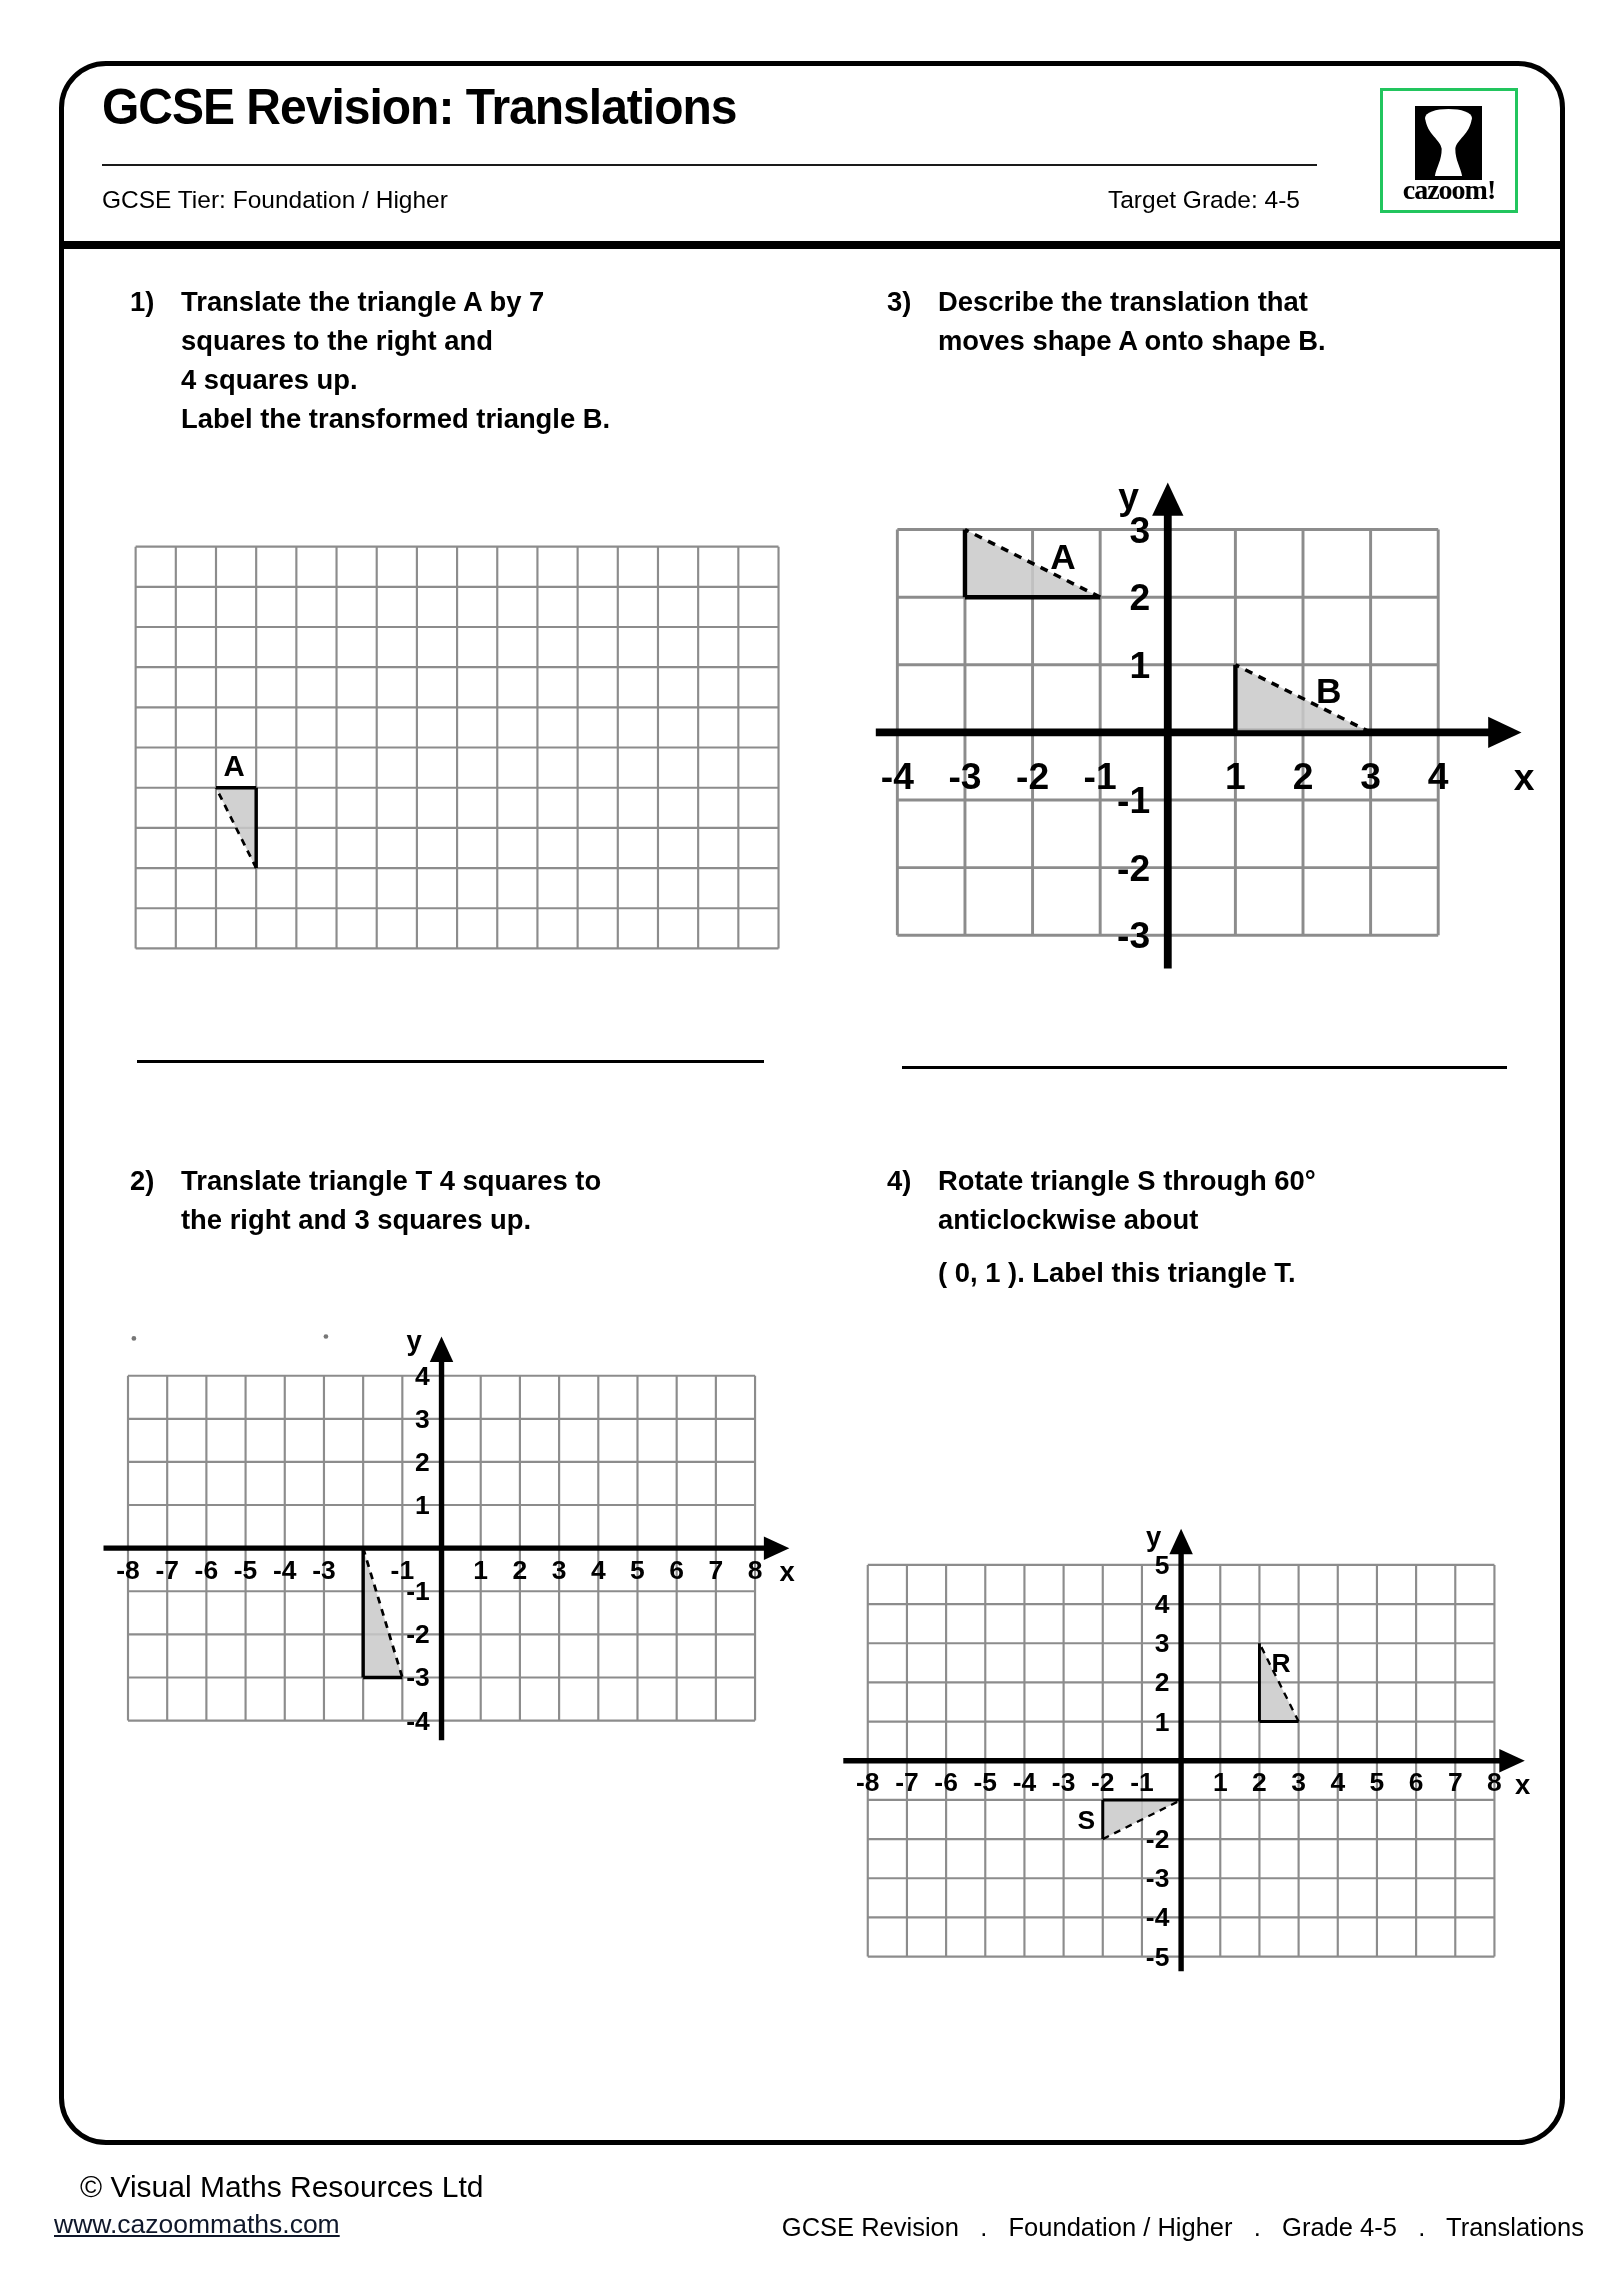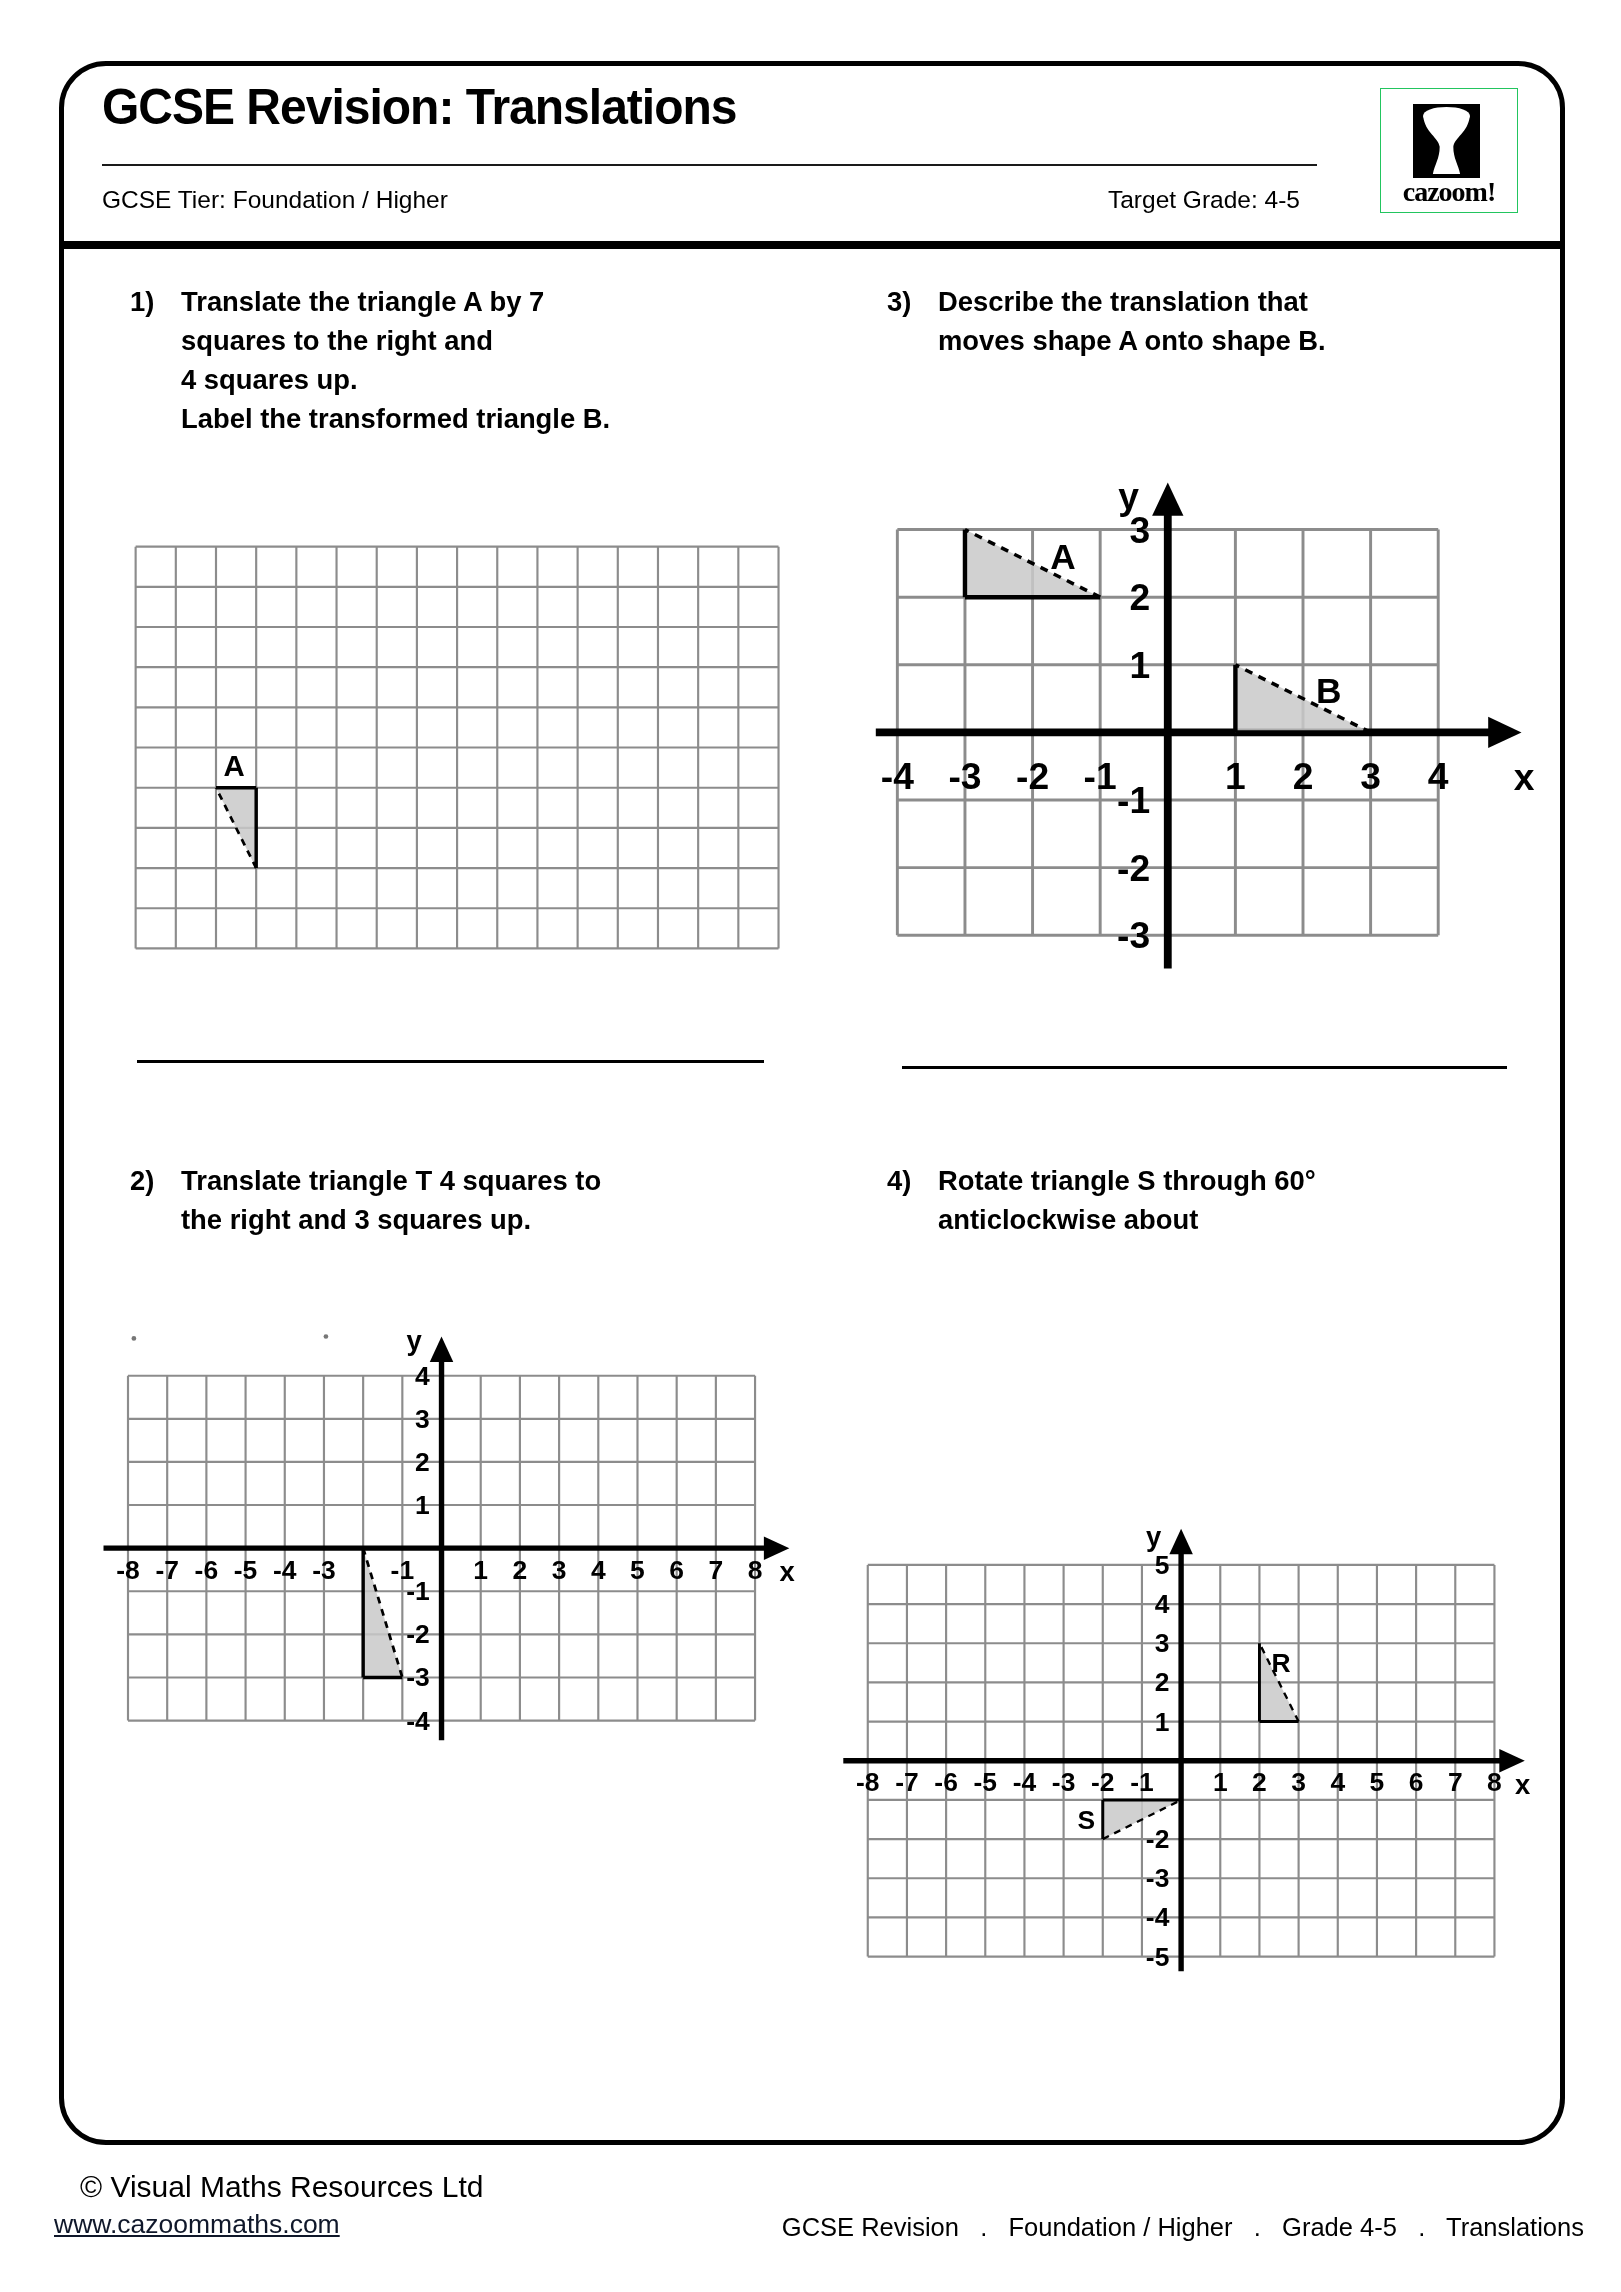--- a/index.html
+++ b/index.html
@@ -22,21 +22,21 @@
     position:absolute; left:102px; top:78px;
     font-size:48px; font-weight:bold; letter-spacing:-1px;
     transform:scaleY(1.04); transform-origin:top left;
   }
   .title-rule { position:absolute; left:102px; top:164px; width:1215px; height:2px; background:#1a1a1a; }
   .tier { position:absolute; left:102px; top:186px; font-size:24.5px; }
   .grade { position:absolute; right:321px; top:186px; font-size:24.5px; }
 
   .logo {
     position:absolute; left:1380px; top:88px; width:138px; height:125px;
-    border:1px solid #22c55e; background:#fff;
+    border:3px solid #22c55e; background:#fff;
   }
   .logo-black { position:absolute; left:32px; top:14.7px; width:67px; height:74px; background:#000; }
   .logo-black svg { display:block; width:100%; height:100%; }
   .logo-text {
     position:absolute; bottom:3.9px; left:0; width:100%; text-align:center;
     font-family:"Liberation Serif", serif; font-weight:bold; font-size:28px; letter-spacing:-1px;
   }
 
   .question { position:absolute; display:flex; font-weight:bold; font-size:27.4px; line-height:39px; }
   .qnum  { width:51px; flex:none; }
@@ -252,20 +252,21 @@
       <line x1="371" y1="1580" x2="411" y2="1712" stroke="#000" stroke-width="2.8000000000000003" stroke-dasharray="7 6"></line>
     </svg>
   </div>
 
 <div class="q4wrap" style="left:887px; top:1161px; width:686px;">
   <div class="q4row">
     <span class="qnum">4)</span>
     <span class="qlines">Rotate triangle S through 60°
 anticlockwise about</span>
   </div>
+  <div class="q4group g2">( 0, 1 ). Label this triangle T.</div>
 </div>
 <div class="graph-box" id="chart-q4-plane" style="left: 833px; top: 1514px; width: 706px; height: 470px;">
     <svg viewBox="850 1545 720 480" width="706" height="470">
       <line x1="885" y1="1597" x2="885" y2="1997" stroke="#8c8c8c" stroke-width="2.2"></line>
       <line x1="925" y1="1597" x2="925" y2="1997" stroke="#8c8c8c" stroke-width="2.2"></line>
       <line x1="965" y1="1597" x2="965" y2="1997" stroke="#8c8c8c" stroke-width="2.2"></line>
       <line x1="1005" y1="1597" x2="1005" y2="1997" stroke="#8c8c8c" stroke-width="2.2"></line>
       <line x1="1045" y1="1597" x2="1045" y2="1997" stroke="#8c8c8c" stroke-width="2.2"></line>
       <line x1="1085" y1="1597" x2="1085" y2="1997" stroke="#8c8c8c" stroke-width="2.2"></line>
       <line x1="1125" y1="1597" x2="1125" y2="1997" stroke="#8c8c8c" stroke-width="2.2"></line>

